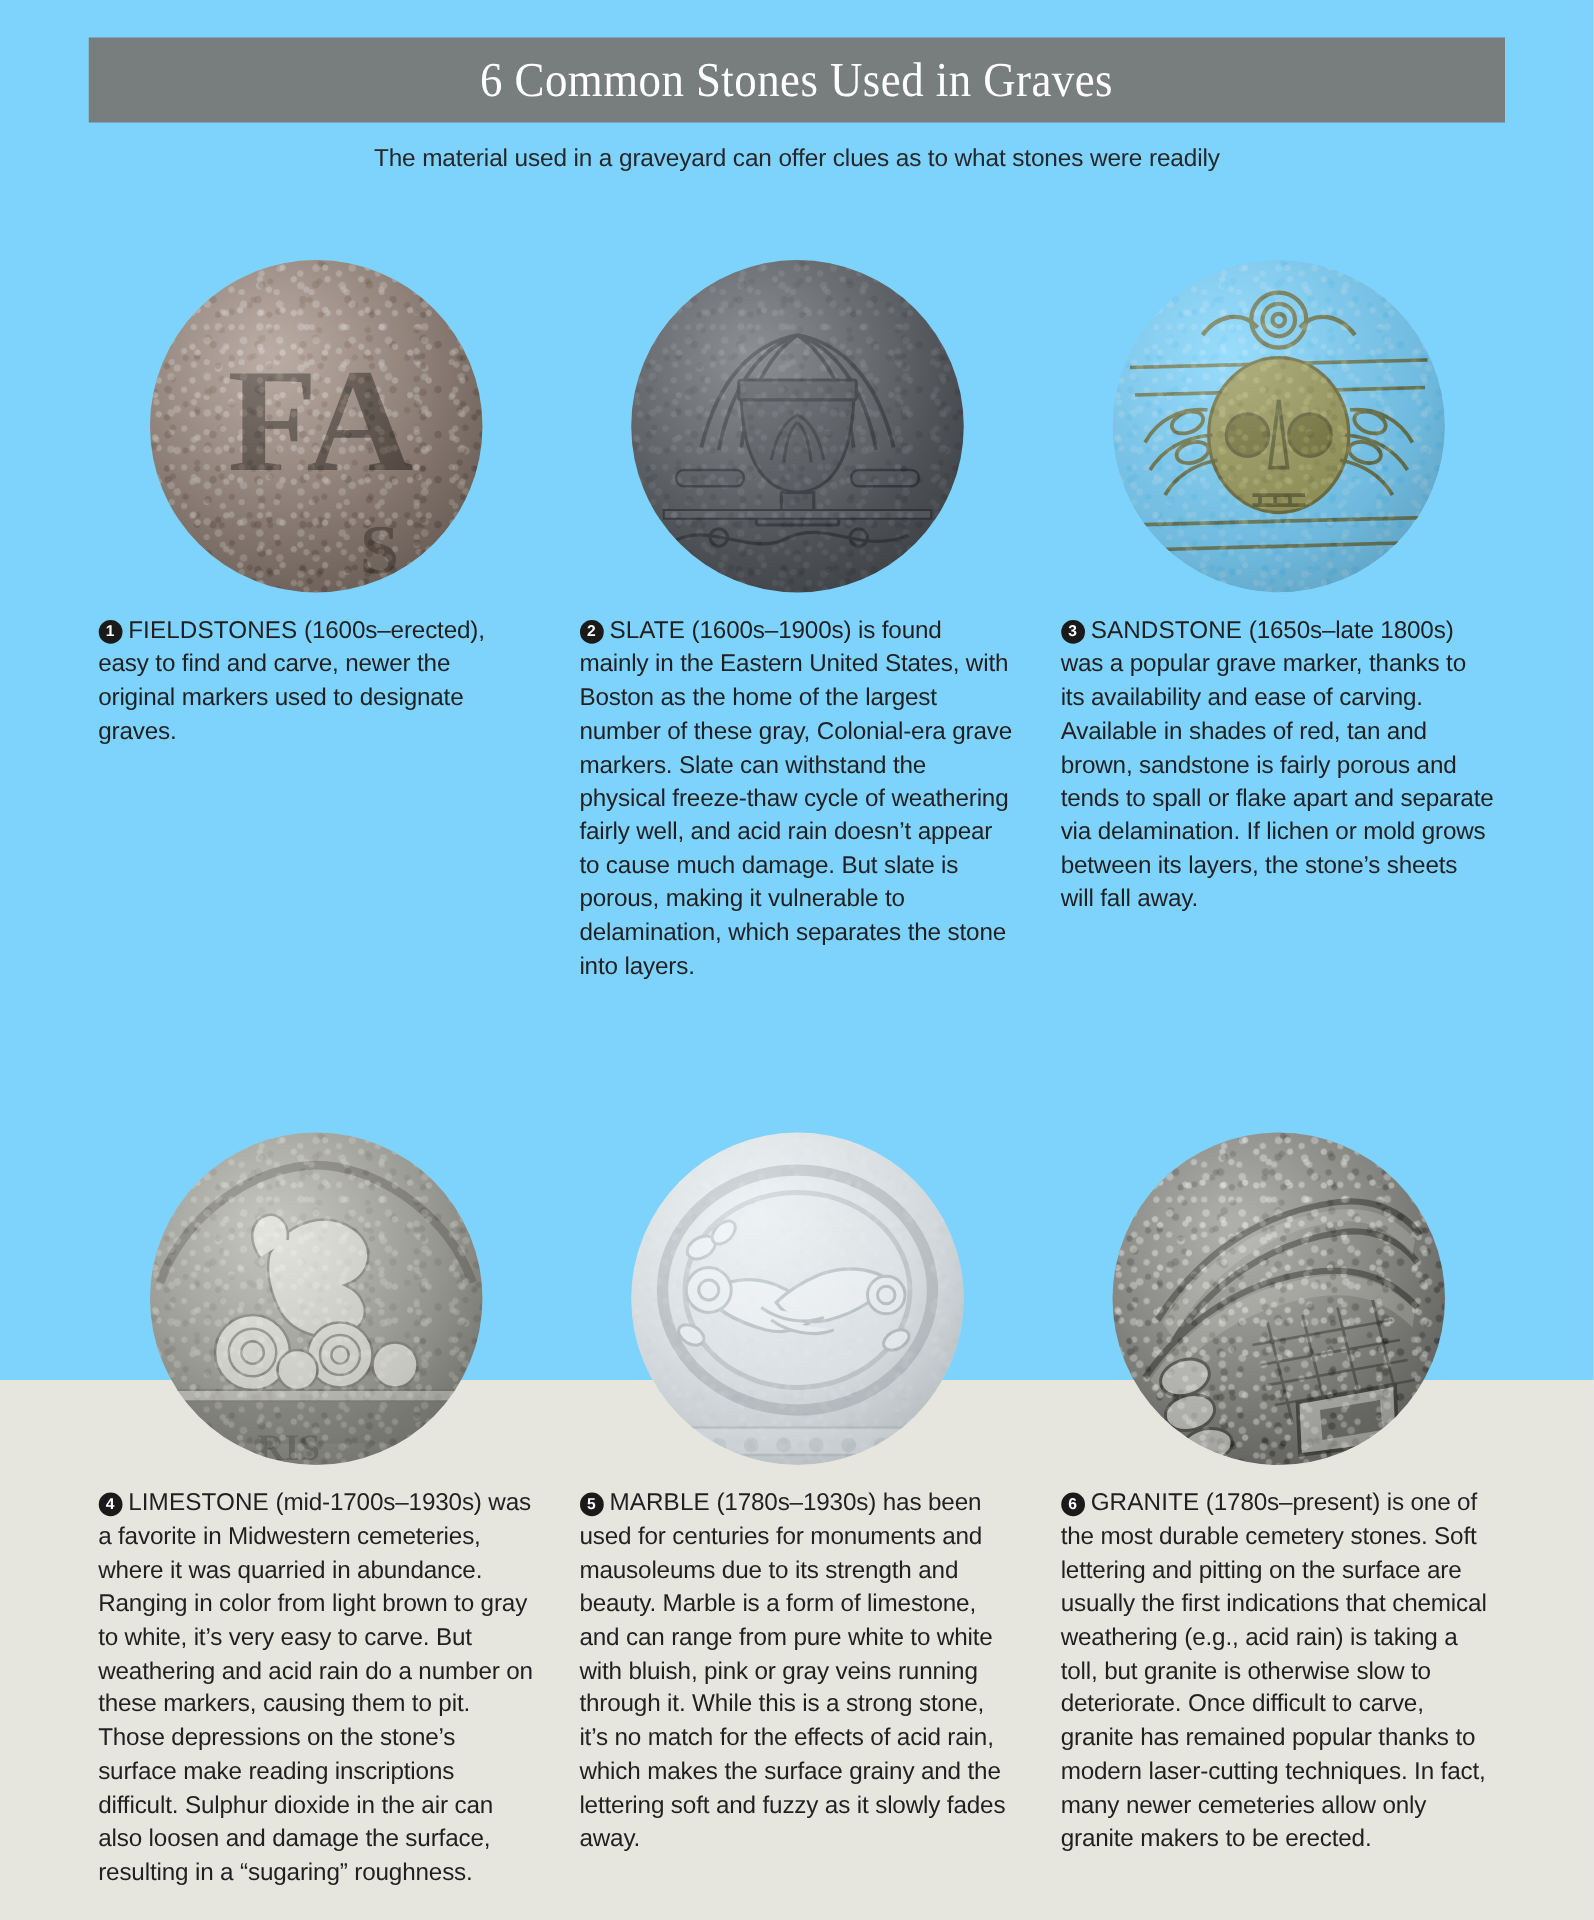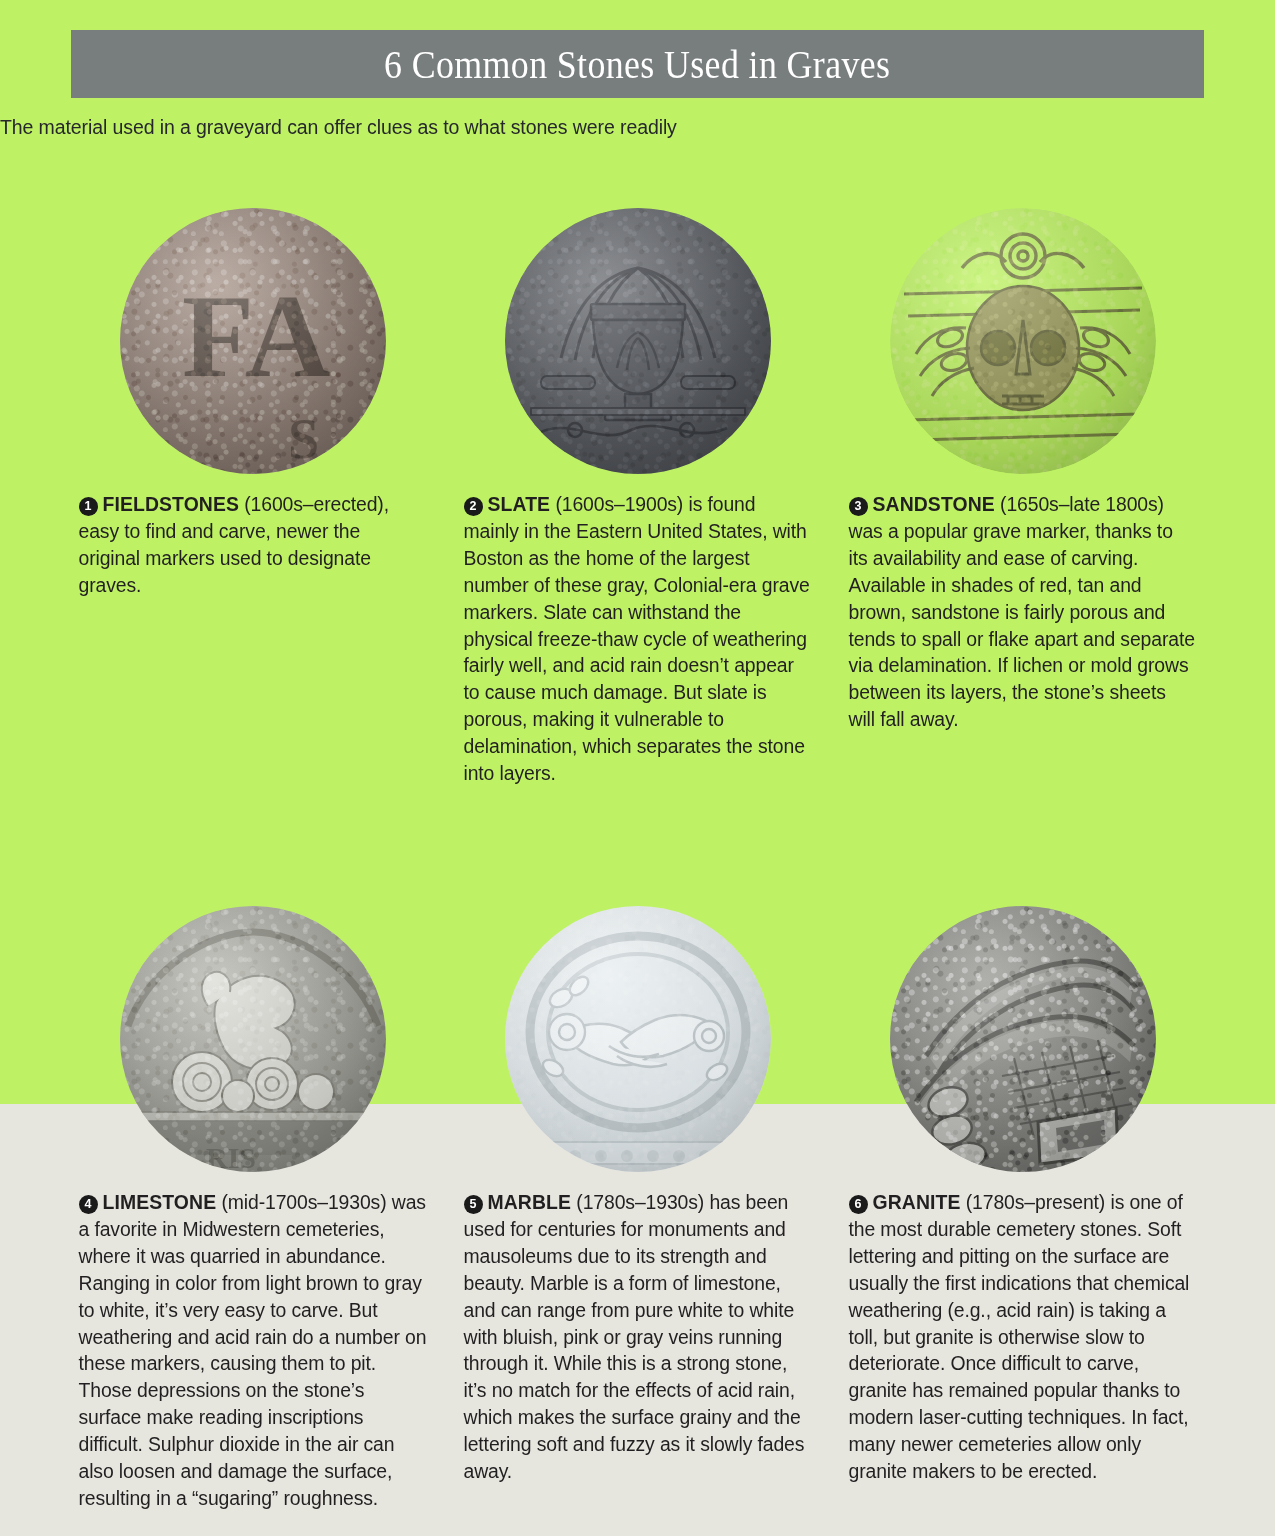--- a/index.html
+++ b/index.html
@@ -2,36 +2,37 @@
 <html><head>
 <meta charset="utf-8">
 <style>
   * { margin:0; padding:0; box-sizing:border-box; }
   html, body {
     width:1275px; height:1536px;
     background:#e6e5de;
     font-family:"Liberation Sans", sans-serif;
     overflow:hidden;
   }
-  .page { position:relative; width:1275px; height:1104px; background:#bef264; }
+  .page { position:relative; width:1275px; height:1104px; background:#7dd3fc; }
 
   
   .banner {
     position:absolute; left:71px; top:30px; width:1133px; height:68px;
     background:#787d7e;
     display:flex; align-items:center; justify-content:center;
   }
   .banner-title {
     font-family:"Liberation Serif", serif;
     font-size:39px; color:#ffffff; letter-spacing:.4px;
     transform:scaleX(.92); transform-origin:center;
     white-space:nowrap;
   }
   .subtitle {
     position:absolute; left:0; top:112px; width:1275px;
+    text-align:center;
     font-size:19.5px; line-height:31px; color:#26272a;
     letter-spacing:-.1px;
   }
   .subtitle span { display:block; }
 
   
   .grid {
     position:absolute; left:0; top:205px; width:1275px;
     display:grid;
     grid-template-columns:385px 385px 385px;
@@ -89,21 +90,21 @@
   .caption {
     font-size:19.4px; line-height:26.9px; color:#221f20;
     letter-spacing:-.12px;
   }
   .badge {
     display:inline-block; width:19px; height:19px; border-radius:50%;
     background:#1a1a1a; color:#fff;
     font-size:12.5px; line-height:19px; text-align:center;
     font-weight:bold; vertical-align:1px; margin-right:5px;
   }
-  .term { font-weight:bold; letter-spacing:.1px; }
+  .term { font-weight:normal; letter-spacing:.1px; }
 
   .row2 { margin-top:63px; }
 </style>
 </head>
 <body>
 
 <div class="page">
 
   <div class="banner">
     <div class="banner-title">6 Common Stones Used in Graves</div>

